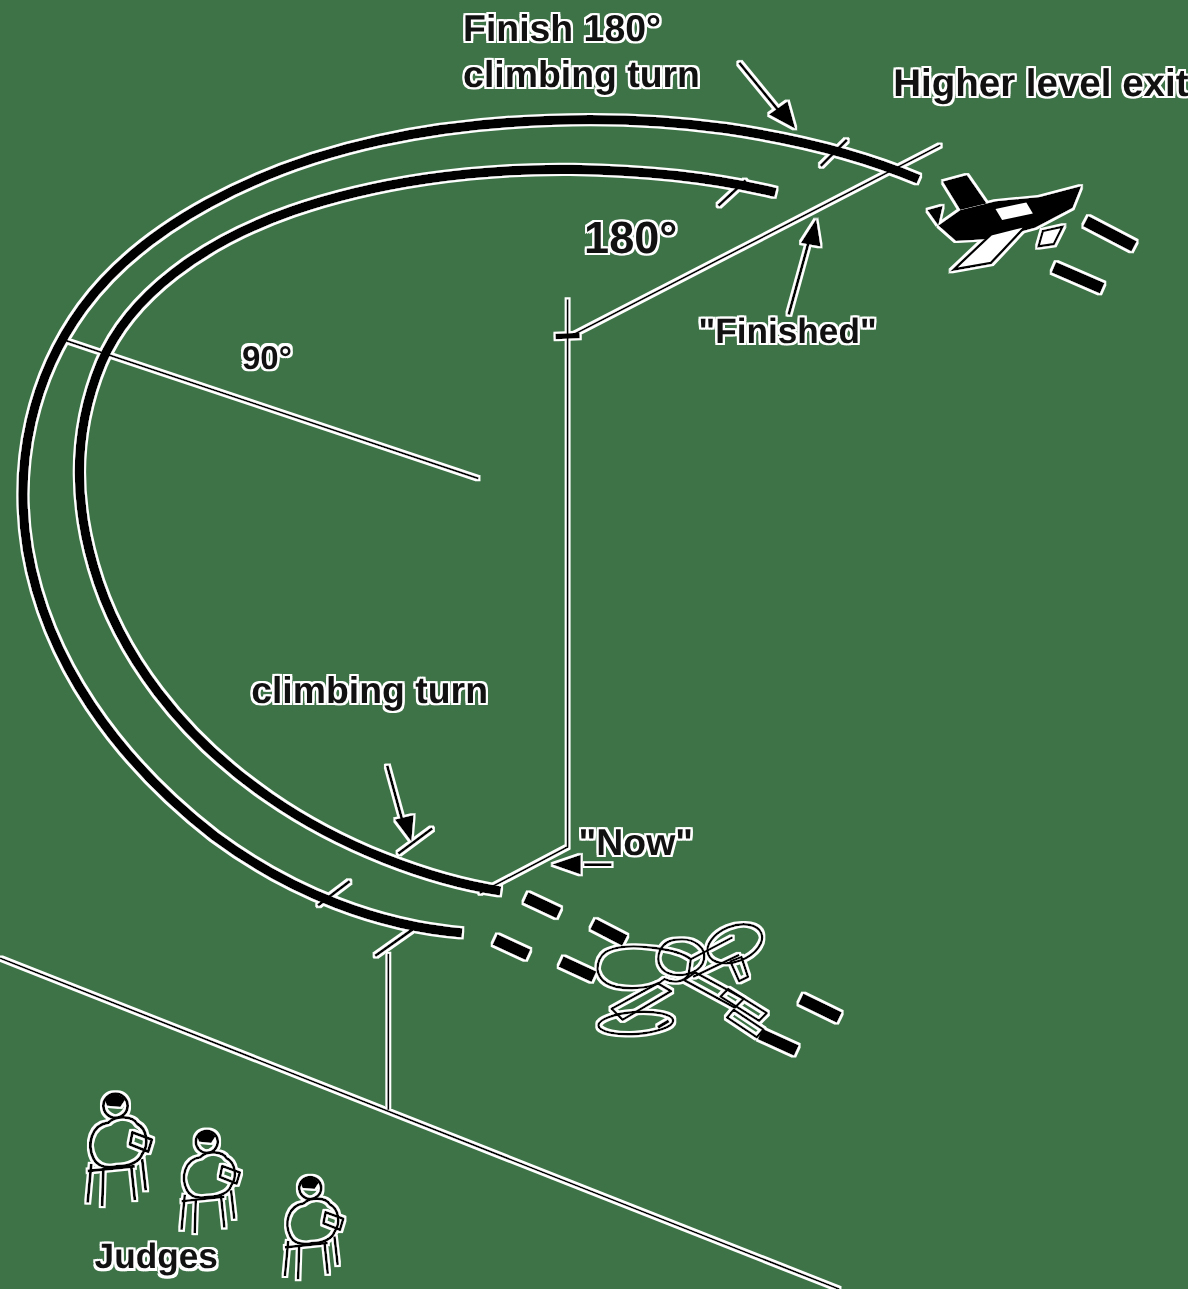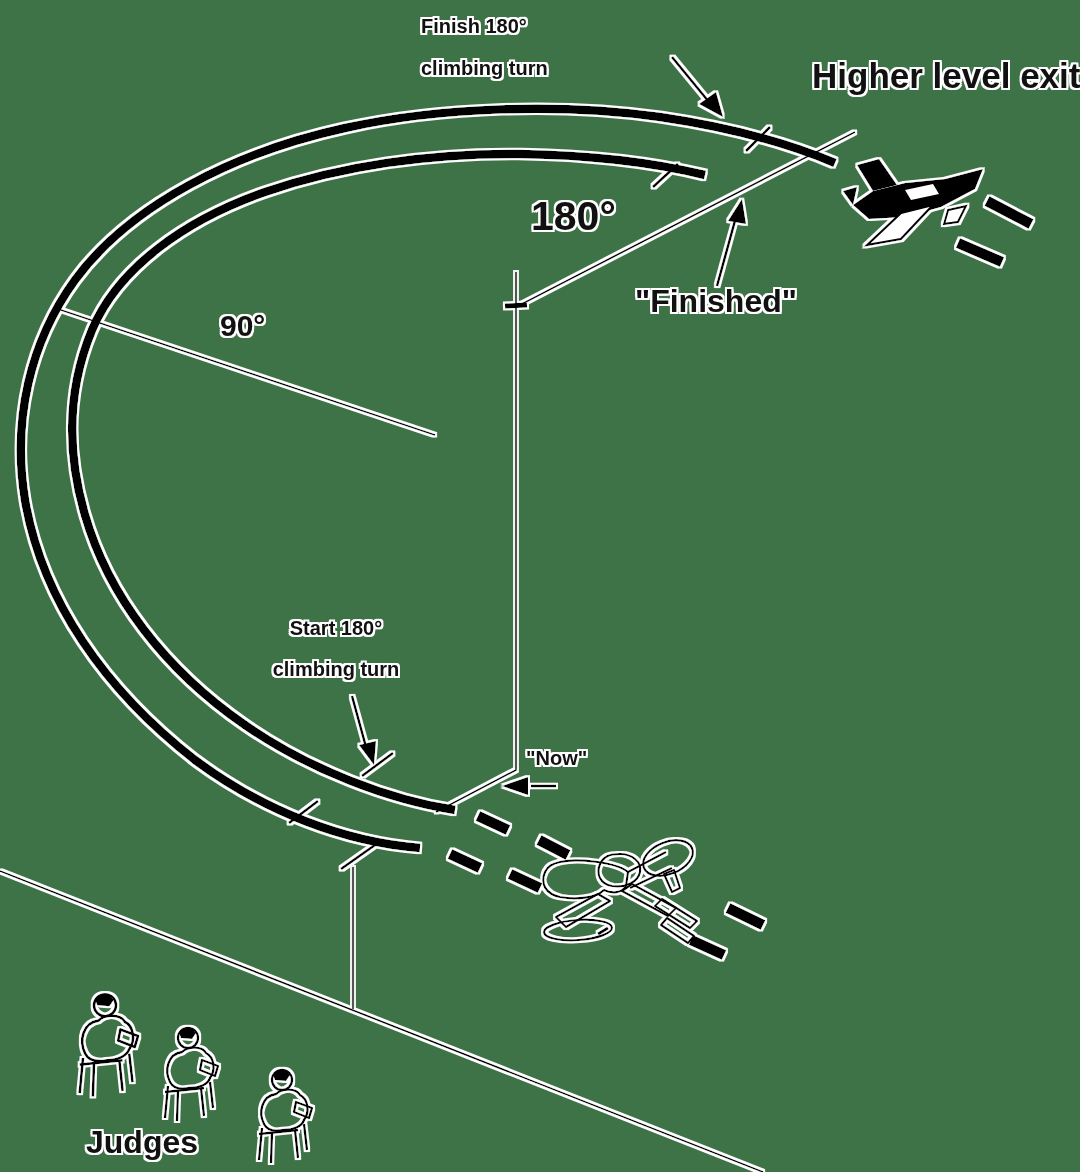--- a/index.html
+++ b/index.html
@@ -3,21 +3,21 @@
 <meta charset="utf-8">
 <style>
   html,body{margin:0;padding:0;background:#222;}
   #canvas{
     position:relative;width:1080px;height:1172px;overflow:hidden;
     font-family:"Liberation Sans",sans-serif;
   }
   #canvas svg{position:absolute;left:0;top:0;}
   .lbl{
     position:absolute;font-weight:700;color:#111;white-space:nowrap;
-    font-size:20px;letter-spacing:0;
+    font-size:34px;letter-spacing:0;
     text-shadow:-2px -2px 0 #fff,0 -2px 0 #fff,2px -2px 0 #fff,
                 -2px 0 0 #fff,2px 0 0 #fff,
                 -2px 2px 0 #fff,0 2px 0 #fff,2px 2px 0 #fff;
   }
   #lbl-finish{left:421px;top:5px;line-height:42px;}
   #lbl-higher{left:812px;top:56px;font-size:35px;}
   #lbl-180{left:531px;top:193px;font-size:41px;}
   #lbl-finished{left:635px;top:283px;font-size:32px;}
   #lbl-90{left:220px;top:309px;font-size:30px;}
   #lbl-start{left:205px;top:608px;width:262px;text-align:center;line-height:41px;}
@@ -157,21 +157,20 @@
 
   <div id="lbl-higher" class="lbl">Higher level exit</div>
 
   <div id="lbl-180" class="lbl">180°</div>
 
   <div id="lbl-finished" class="lbl">"Finished"</div>
 
   <div id="lbl-90" class="lbl">90°</div>
 
   <div id="lbl-start" class="lbl">
-    <div>Start 180°</div>
     <div>climbing turn</div>
   </div>
 
   <div id="lbl-now" class="lbl">"Now"</div>
 
   <div id="lbl-judges" class="lbl">Judges</div>
 
 </div>
 
 </body></html>

